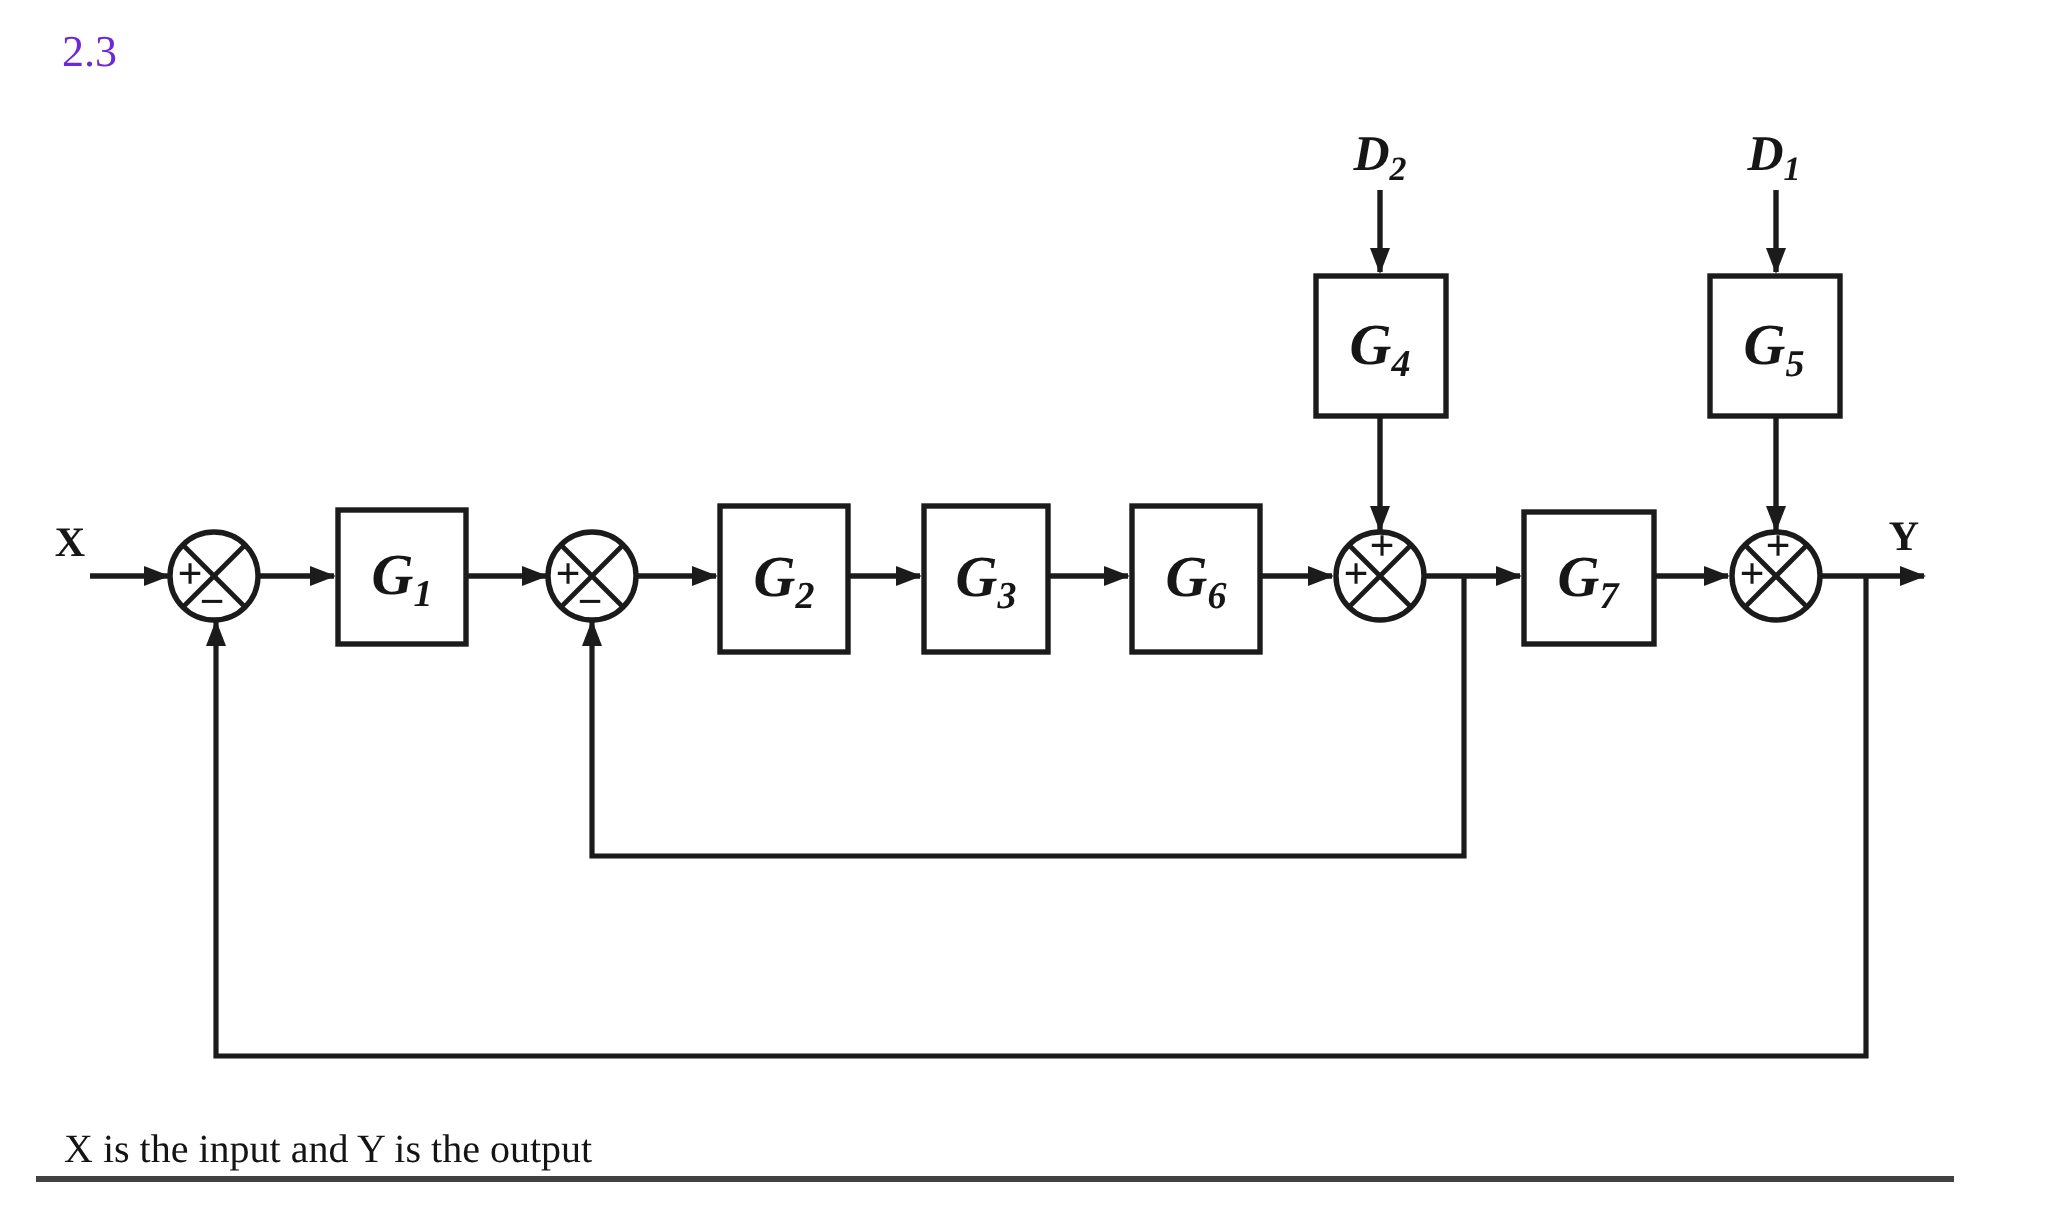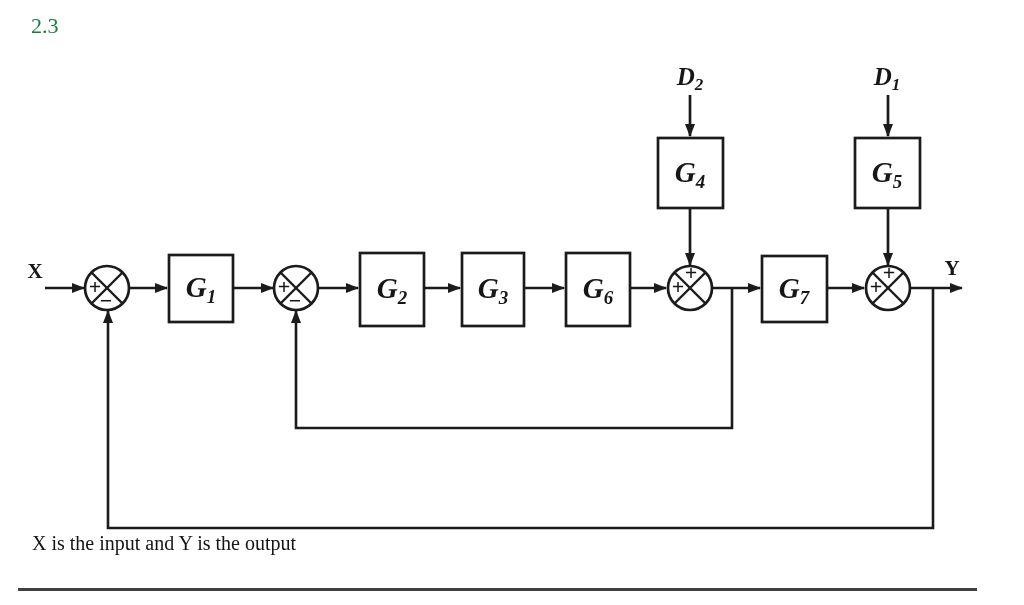--- a/index.html
+++ b/index.html
@@ -3,24 +3,24 @@
 <meta charset="utf-8">
 <style>
   html,body { margin:0; padding:0; background:#fff; }
   .page {
     position:relative; width:1024px; height:605px;
     background:#ffffff; overflow:hidden;
     font-family:"Liberation Serif", serif;
   }
   .section-number {
     position:absolute; left:31px; top:13px;
-    font:22px "Liberation Serif", serif; color:#15803d;
+    font:22px "Liberation Serif", serif; color:#6d28d9;
   }
   .caption {
-    position:absolute; left:32px; top:532px;
+    position:absolute; left:32px; top:564px;
     font:20px "Liberation Serif", serif; color:#141414;
   }
   .rule {
     position:absolute; left:18px; top:588px;
     width:959px; height:3px; background:#414141;
   }
   svg.diagram { position:absolute; left:0; top:0; }
   .ln   { stroke:#1b1b1b; stroke-width:2.7; fill:none; }
   .fb   { stroke:#1b1b1b; stroke-width:2.6; fill:none; }
   .blk  { fill:#ffffff; stroke:#1b1b1b; stroke-width:2.7; }

